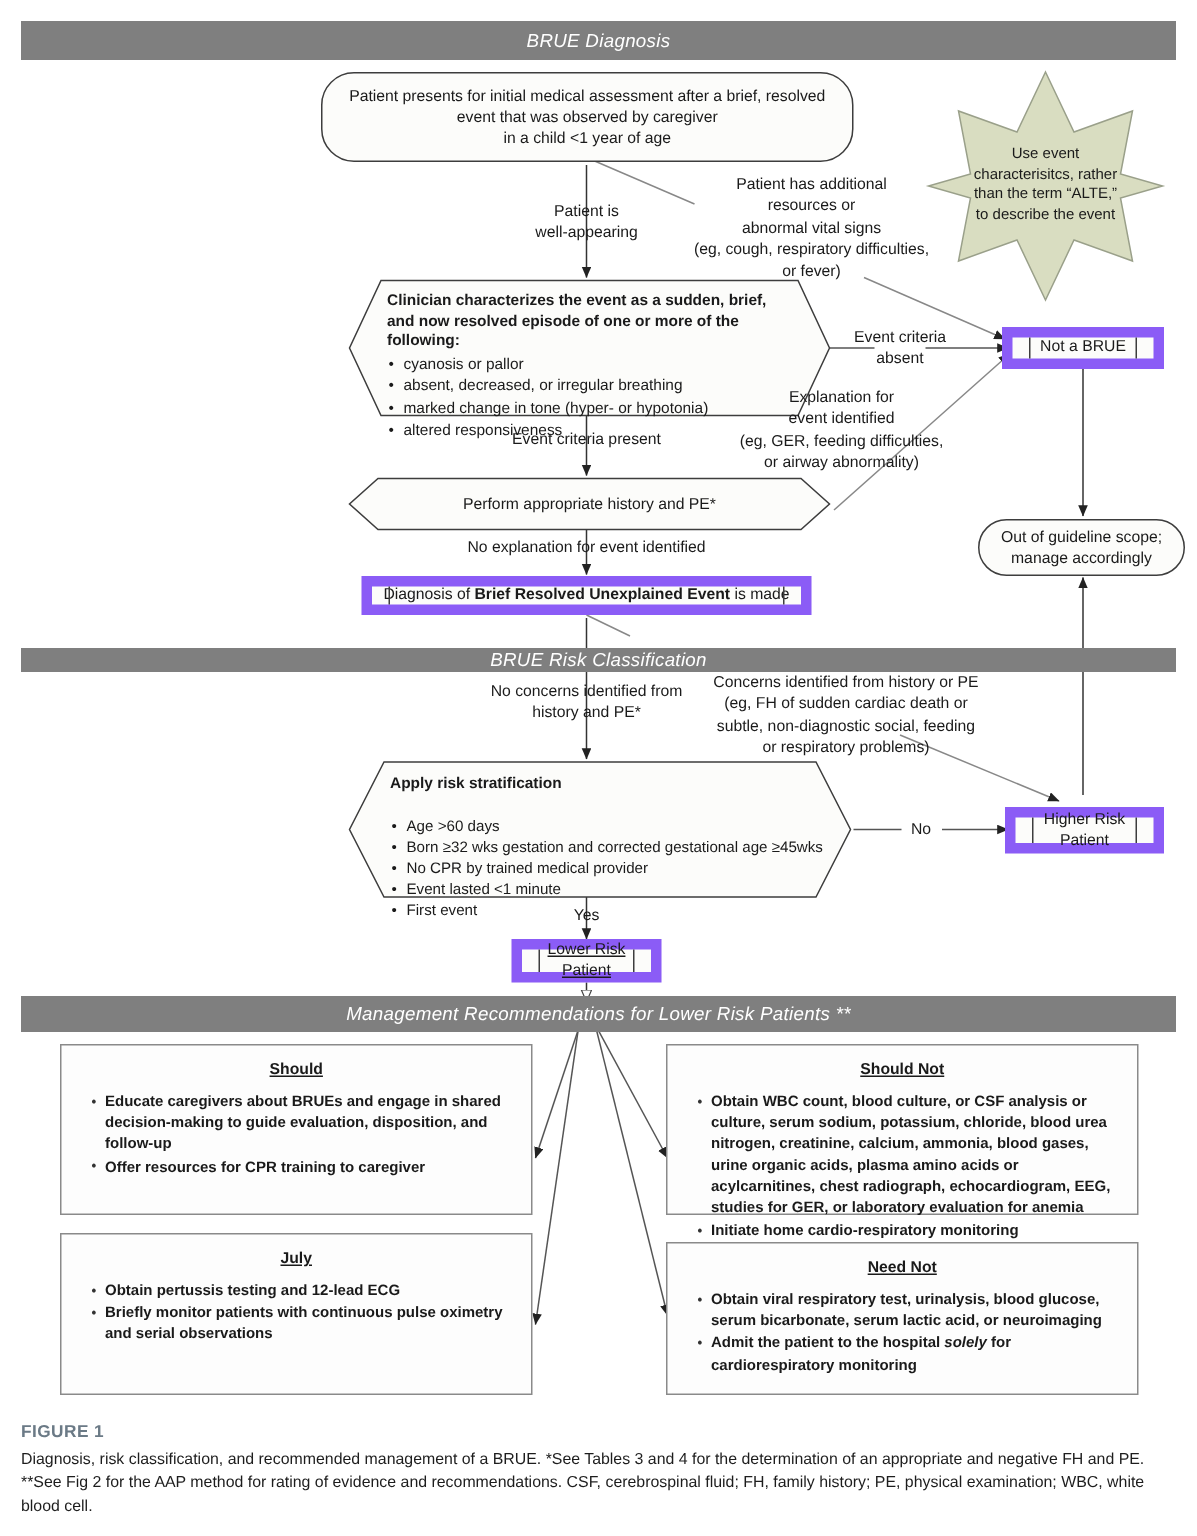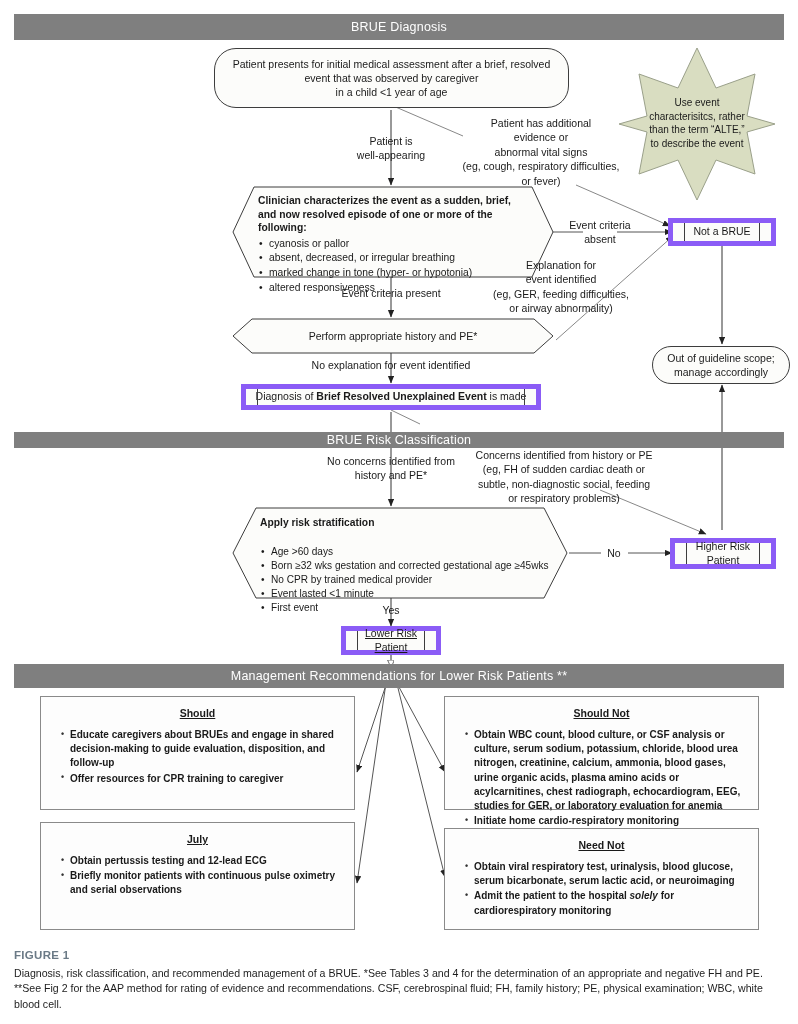--- a/index.html
+++ b/index.html
@@ -14,36 +14,37 @@
   #fig{position:absolute;left:0;top:0;width:798px;height:1024px;}
 
   
   .bar{
     position:absolute;
     background:#7f7f7f;
     color:#ffffff;
     font-size:12.5px;
     display:flex;align-items:center;justify-content:center;
     letter-spacing:.2px;
+    font-style:italic;
   }
 
   
   .shape{position:absolute;box-sizing:border-box;}
   .terminator{
     border:1px solid #3d3d3d;
     border-radius:22px;
     background:#fcfcfa;
     display:flex;align-items:center;justify-content:center;
     text-align:center;
     font-size:10.5px;
     line-height:1.35;
     padding:4px 10px;
   }
   .predef{
-    border:5px solid #8b5cf6;
+    border:7px solid #8b5cf6;
     background:#fcfcfa;
     display:flex;align-items:center;justify-content:center;
     text-align:center;
     font-size:10.5px;
     line-height:1.3;
   }
   .predef::before,.predef::after{
     content:"";position:absolute;top:0;bottom:0;width:0;
     border-left:1px solid #3d3d3d;
   }
@@ -187,21 +188,21 @@
     <svg width="160" height="160" viewBox="0 0 160 160">
       <polygon points="80,4 99,44 138,30 130,72 158,80 130,88 138,130 99,116 80,156 61,116 22,130 30,88 2,80 30,72 22,30 61,44" fill="#d9ddc1" stroke="#9aa08a" stroke-width="1"></polygon>
     </svg>
     <div class="startext" style="top:52px;padding:0 30px;">Use event characterisitcs, rather than the term “ALTE,” to describe the event</div>
   </div>
 
   <div class="lbl" style="left:318px;top:134px;width:146px;">Patient is
 well-appearing</div>
 
   <div class="lbl" style="left:443px;top:116px;width:196px;">Patient has additional
-evidence or
+resources or
 abnormal vital signs
 (eg, cough, respiratory difficulties,
 or fever)</div>
 
   <div class="hexwrap" style="left:232px;top:186px;width:322px;height:112px;">
     <svg width="322" height="92" viewBox="0 0 322 92">
       <polygon points="22,1 300,1 321,46 300,91 22,91 1,46" fill="#fcfcfa" stroke="#3d3d3d" stroke-width="1"></polygon>
     </svg>
     <div class="hexcontent" style="left:26px;top:8px;width:272px;">
       <div style="font-weight:bold;font-size:10.3px;line-height:1.32;margin-bottom:2px;">Clinician characterizes the event as a sudden, brief, and now resolved episode of one or more of the following:</div>

